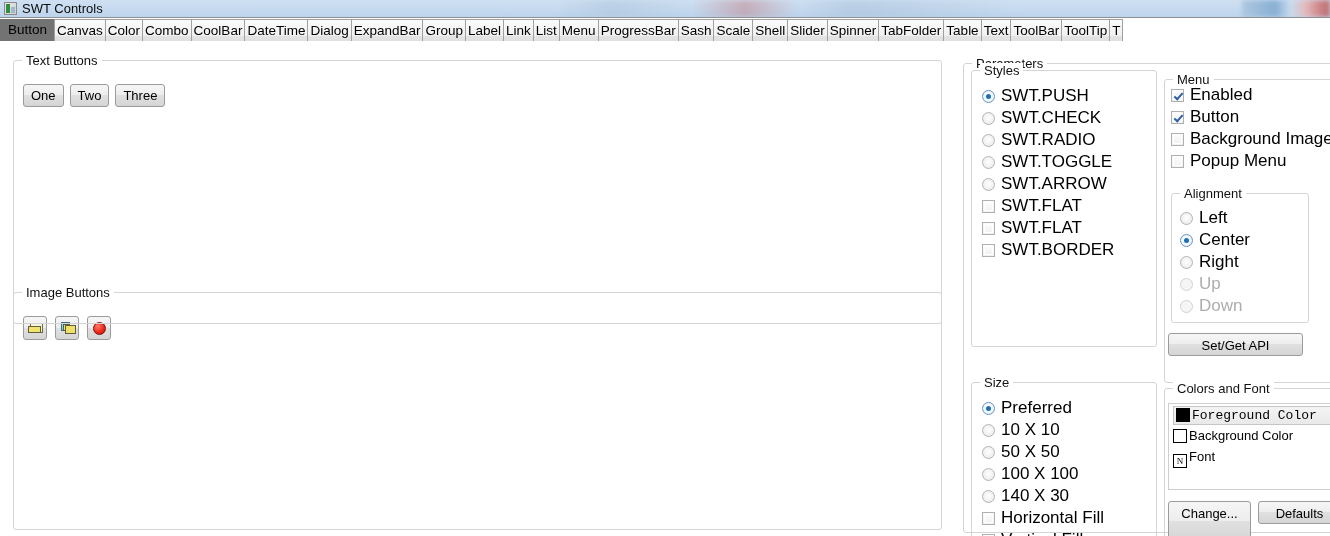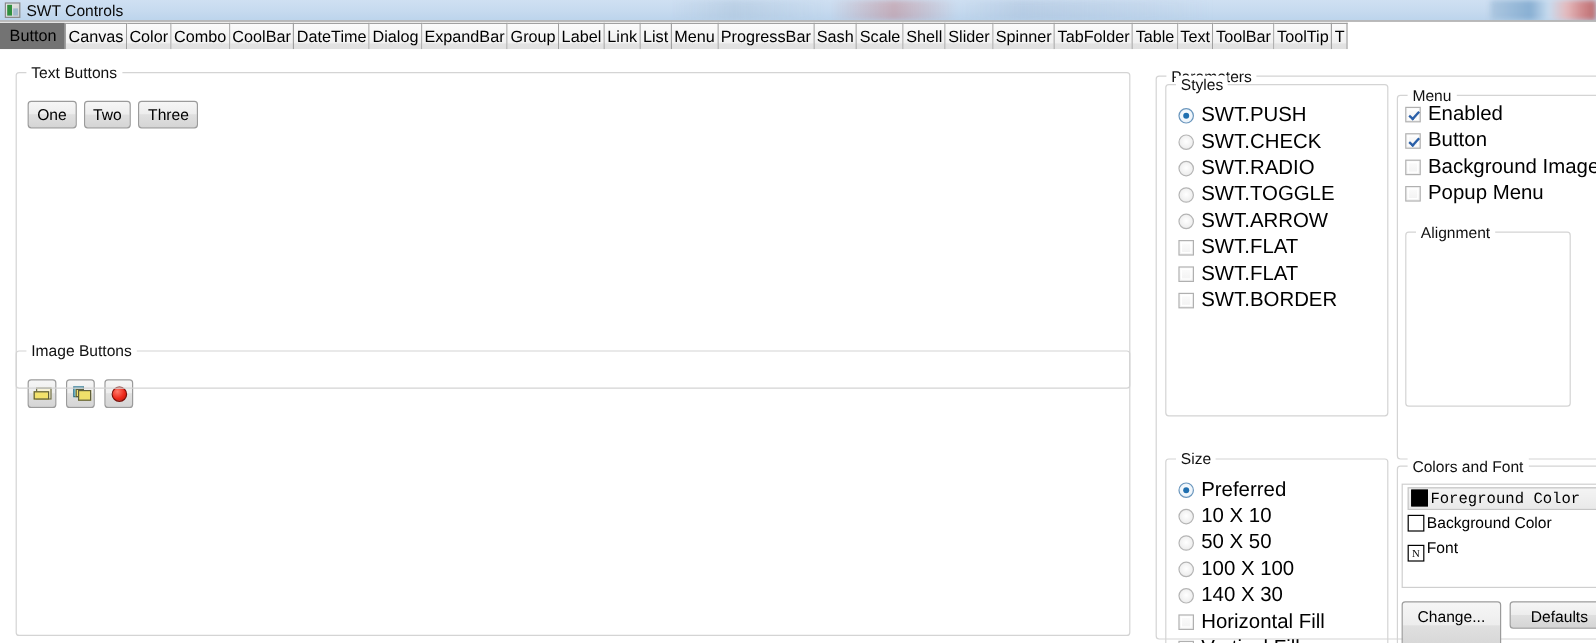--- a/index.html
+++ b/index.html
@@ -377,24 +377,32 @@
 
     <div class="group" style="left:200px; top:15px; width:186px; height:304px;">
       <div class="group-title">Menu</div>
       <div id="other-list" style="position:absolute; left:6px; top:4px;">
           <div class="row"><span class="chk checked"></span><span class="lbl">Enabled</span></div>
           <div class="row"><span class="chk checked"></span><span class="lbl">Button</span></div>
           <div class="row"><span class="chk"></span><span class="lbl">Background Image</span></div>
           <div class="row"><span class="chk"></span><span class="lbl">Popup Menu</span></div>
         </div>
 
-      <div class="group" style="left:6px; top:113px; width:138px; height:146px;">
+      <div class="group" style="left:6px; top:113px; width:138px; height:130px;">
         <div class="group-title">Alignment</div>
+        <div id="alignment-list" style="position:absolute; left:8px; top:13px;">
+            <div class="row"><span class="radio"></span><span class="lbl">Left</span></div>
+            <div class="row"><span class="radio checked"></span><span class="lbl">Center</span></div>
+            <div class="row"><span class="radio"></span><span class="lbl">Right</span></div>
+            <div class="row"><span class="radio disabled"></span><span class="lbl disabled">Up</span></div>
+            <div class="row"><span class="radio disabled"></span><span class="lbl disabled">Down</span></div>
+          </div>
       </div>
 
+      <div class="btn" style="position:absolute; left:3px; top:253px; width:135px; height:23px; line-height:15px;">Set/Get API</div>
     </div>
 
     <div class="group" style="left:200px; top:324px; width:186px; height:174px;">
       <div class="group-title">Colors and Font</div>
       <div class="listbox" style="left:3px; top:14px; width:172px; height:87px;">
         <div id="cf-items">
             <div class="list-item selected"><span class="li-text"><span class="sw black"></span><span>Foreground Color</span></span></div>
             <div class="list-item"><span class="li-text"><span class="sw white"></span><span>Background Color</span></span></div>
             <div class="list-item"><span class="li-text"><span class="sw fontglyph">N</span><span>Font</span></span></div>
           </div>

